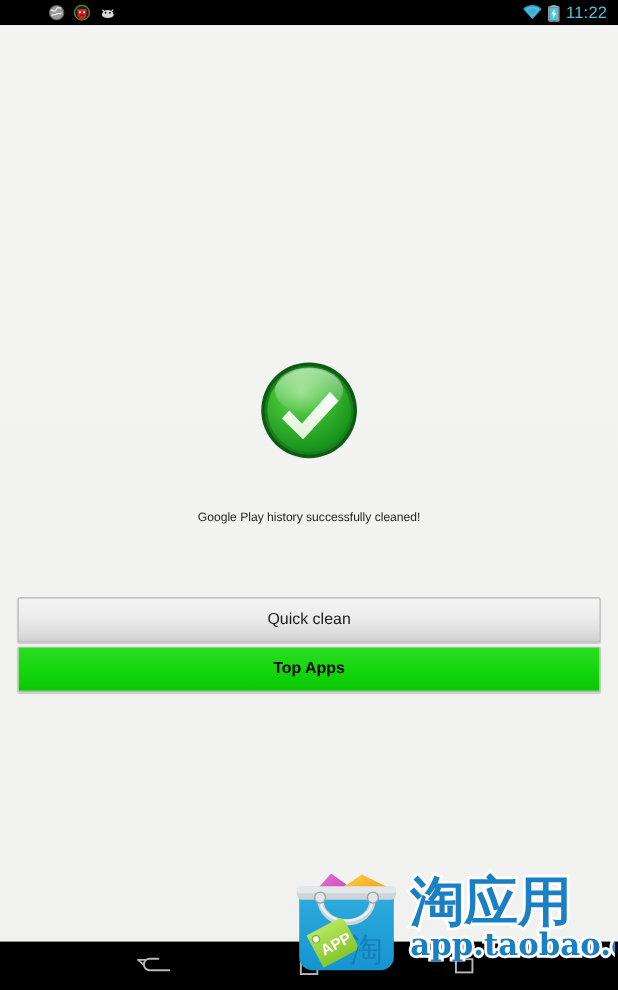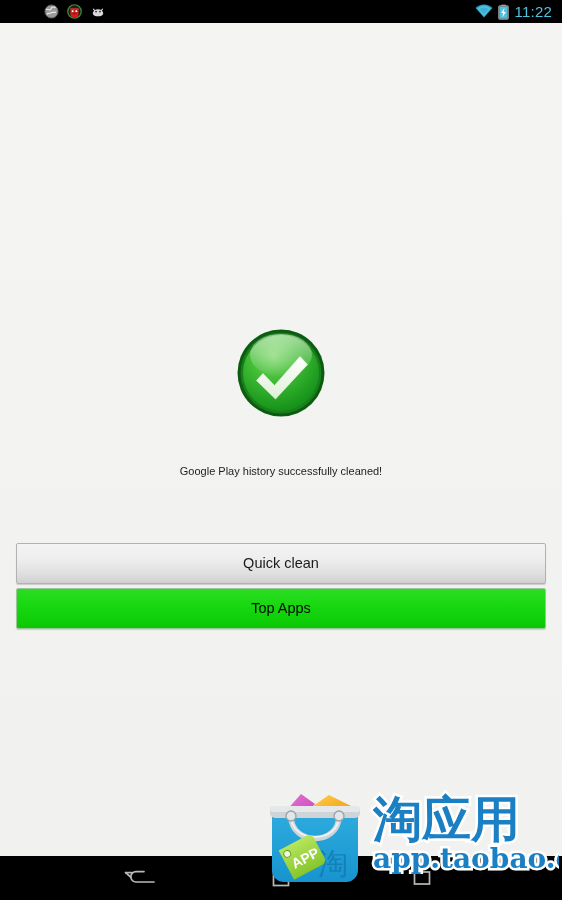--- a/index.html
+++ b/index.html
@@ -114,21 +114,21 @@
     box-shadow: 0 1px 1px rgba(0,0,0,0.16);
     background: linear-gradient(180deg, #f2f2f2 0%, #eaeaea 42%, #dcdcdc 75%, #cfcfcf 100%);
     user-select: none;
   }
   .btn.grey {
     background: linear-gradient(180deg, #f4f4f4 0%, #ececec 45%, #dedede 78%, #d0d0d0 100%);
   }
   .btn.green {
     background: linear-gradient(180deg, #2bdd22 0%, #16d70f 48%, #0fcf08 78%, #0cc505 100%);
     border: 1px solid #9ac79a;
-    font-weight: normal;
+    font-weight: bold;
     color: #050505;
   }
 
   
   #watermark {
     position: absolute;
     left: 263px;
     top: 782px;
     width: 299px;
     height: 104px;

